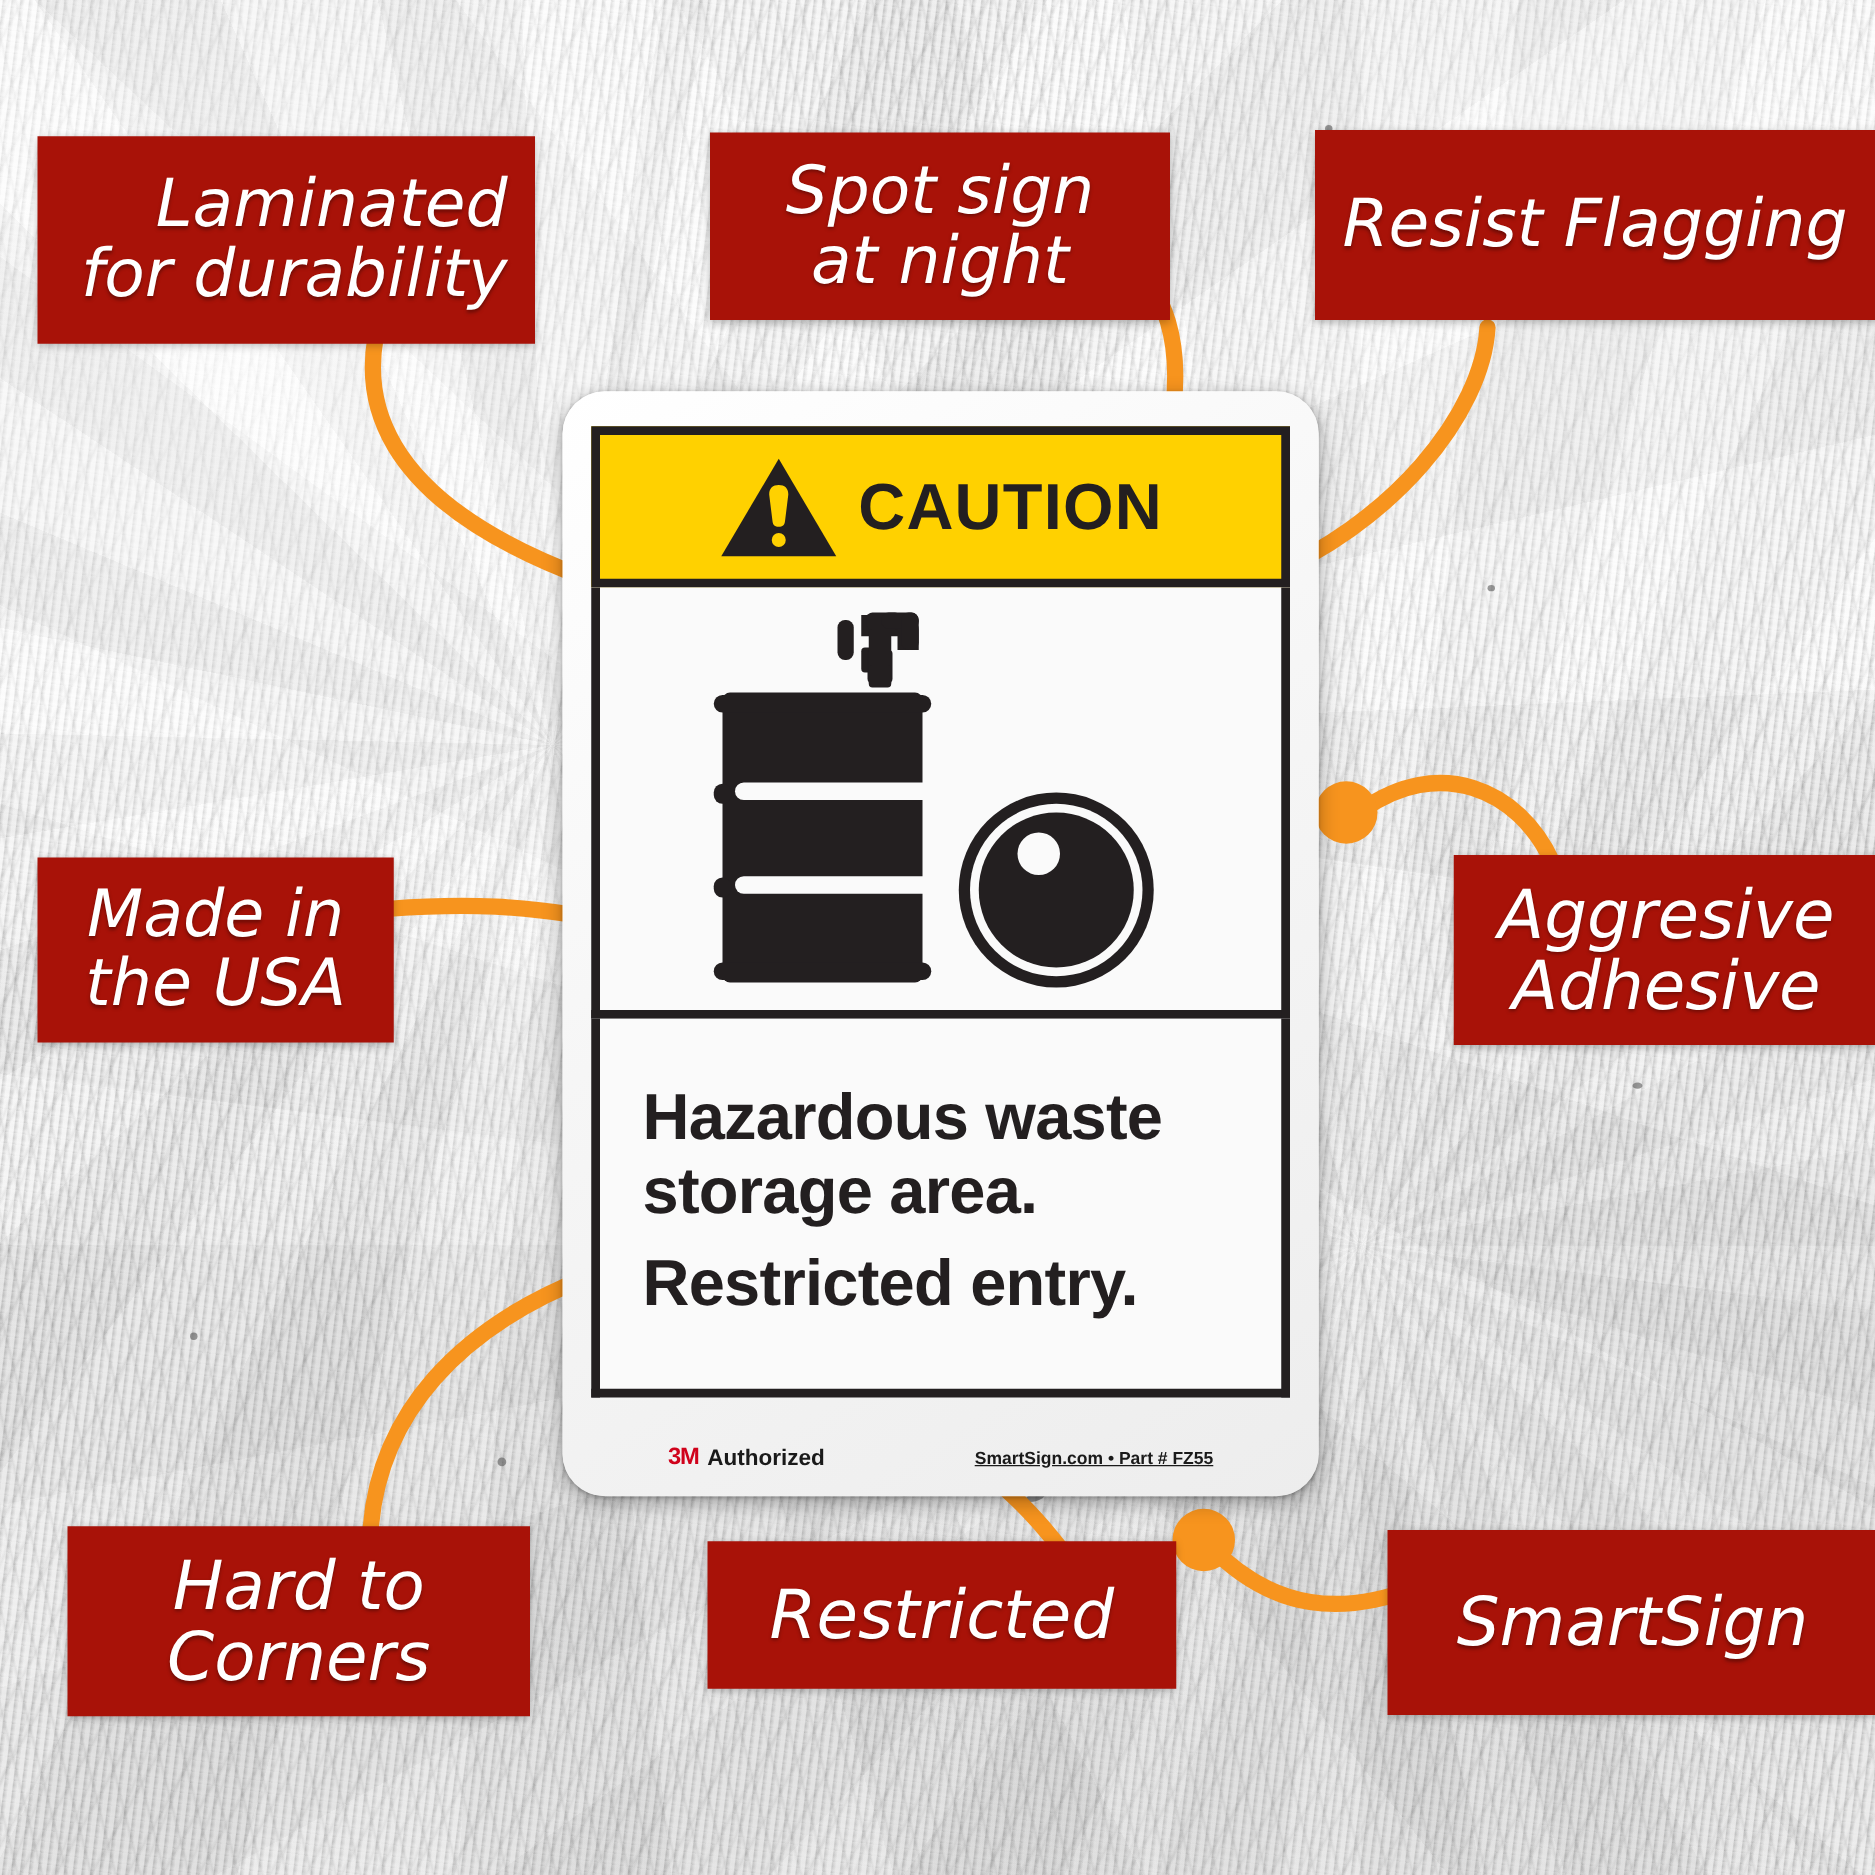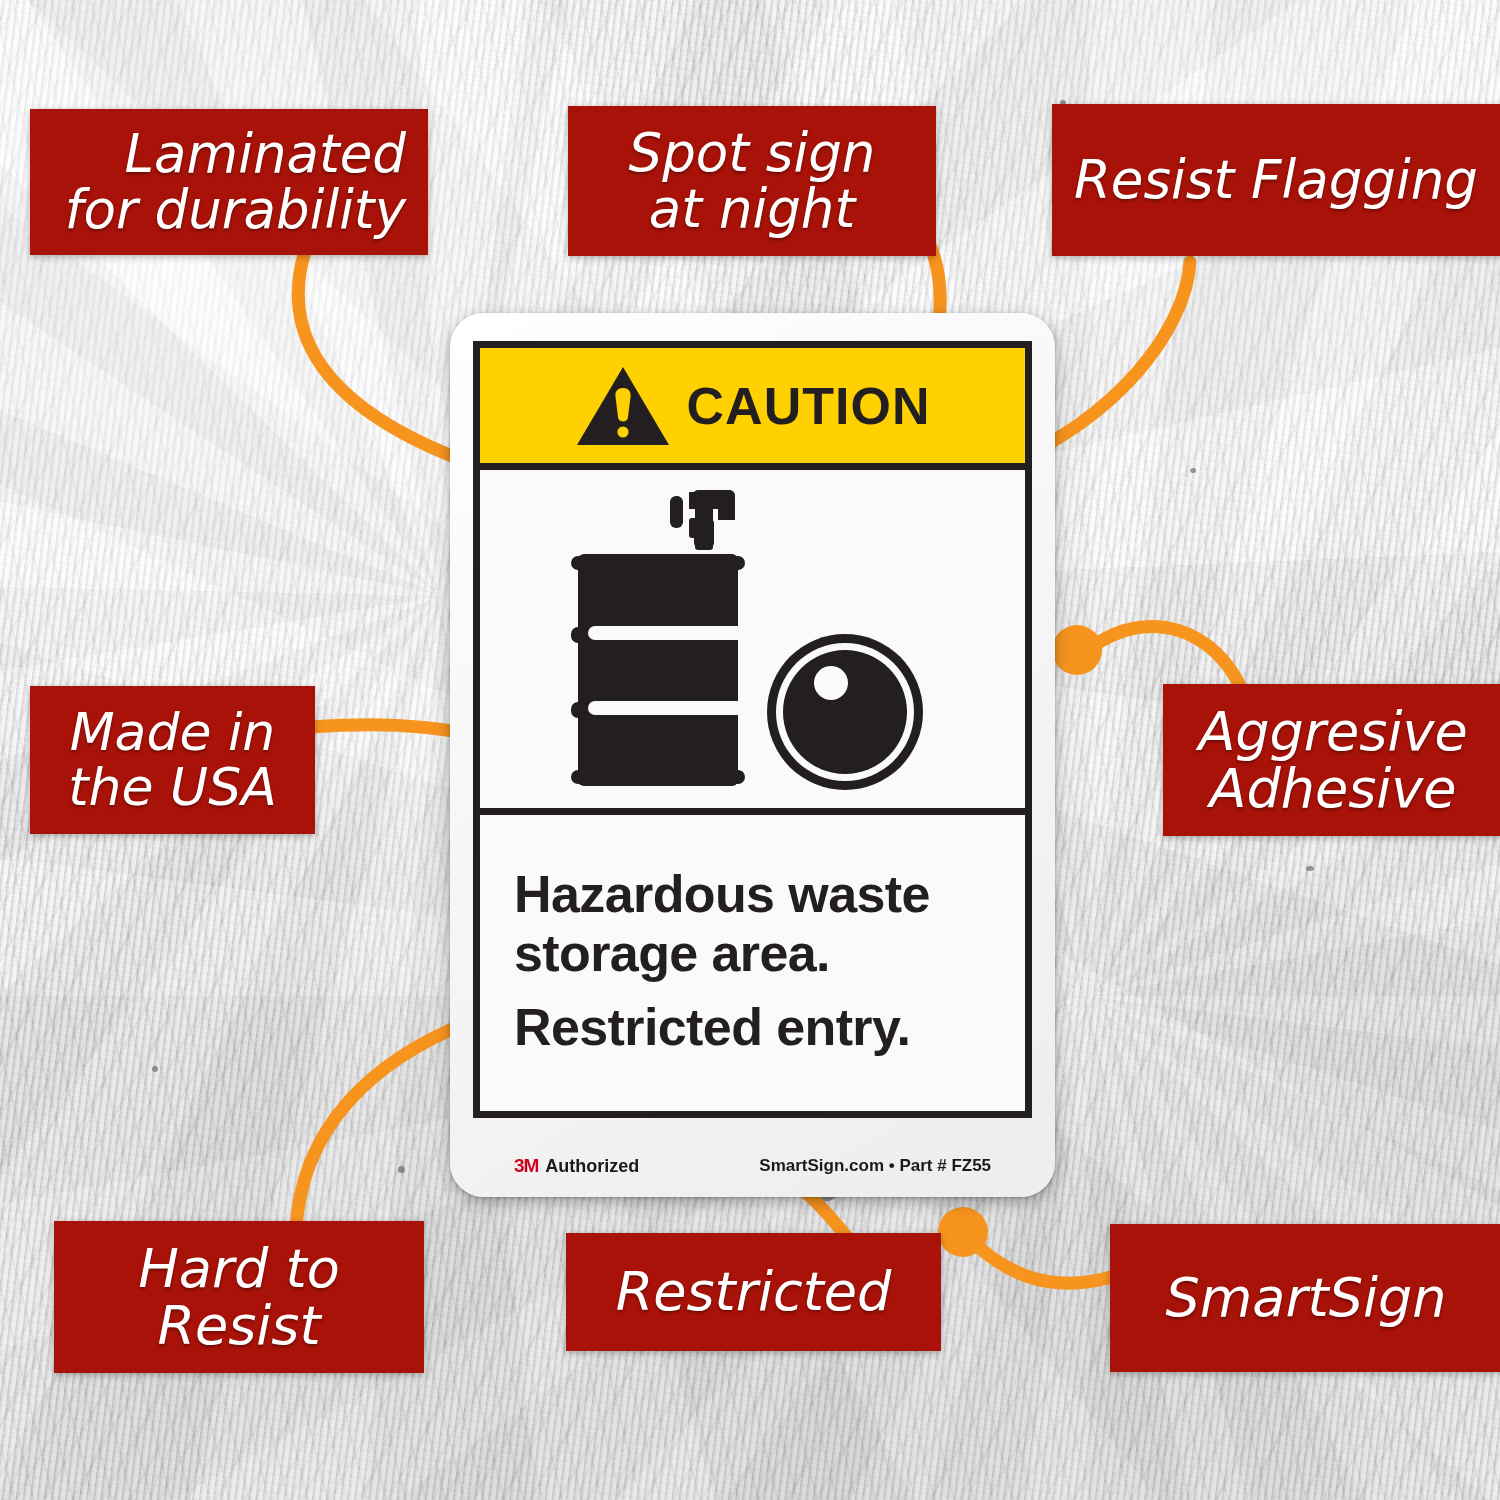--- a/index.html
+++ b/index.html
@@ -67,40 +67,40 @@
   }
   #msg-text .l2{margin-top:14px;}
   #footer{
     position:absolute;left:23px;right:23px;bottom:14px;height:34px;
     display:flex;align-items:center;justify-content:center;gap:120px;
     font-size:17px;color:#1a1a1a;white-space:nowrap;
   }
   #footer .g{display:flex;align-items:center;gap:7px;}
   #tm{color:#d0021b;font-weight:bold;font-size:19px;letter-spacing:-1px;text-align:center;}
   #auth{font-weight:bold;font-size:18px;}
-  #ss{font-weight:bold;font-size:17px;}
+  #ss{font-weight:bold;font-size:14px;text-decoration:underline;}
 
   
   .callout{
     position:absolute;background:#a81208;
     display:flex;flex-direction:column;justify-content:center;
     box-shadow:0 2px 7px rgba(0,0,0,.28);
     padding:0 22px;box-sizing:border-box;
   }
   .callout span{
     color:#ffffff;font-style:italic;font-weight:normal;
     font-family:"DejaVu Sans", sans-serif;
     font-size:52px;line-height:1.06;white-space:nowrap;
     text-shadow:0 2px 3px rgba(0,0,0,.35);
   }
   .ca-right span{text-align:right;}
   .ca-center span{text-align:center;}
   .ca-left span{text-align:left;}
 
-  #c-lam{left:30px;top:109px;width:398px;height:146px;}
+  #c-lam{left:30px;top:109px;width:398px;height:166px;}
   #c-spot{left:568px;top:106px;width:368px;height:150px;}
   #c-round{left:1052px;top:104px;width:455px;height:152px;}
   #c-usa{left:30px;top:686px;width:285px;height:148px;}
   #c-adh{left:1163px;top:684px;width:340px;height:152px;}
   #c-hard{left:28px;top:1221px;width:370px;height:152px;margin-left:26px;}
   #c-refl{left:566px;top:1233px;width:375px;height:118px;}
   #c-smart{left:1110px;top:1224px;width:392px;height:148px;}
 
   #c-lam span{font-size:53px;}
   #c-spot span{font-size:53px;}
@@ -239,21 +239,21 @@
     <span>the USA</span>
   </div>
 
   <div class="callout ca-center" id="c-adh">
     <span>Aggresive</span>
     <span>Adhesive</span>
   </div>
 
   <div class="callout ca-center" id="c-hard">
     <span>Hard to</span>
-    <span>Resist</span>
+    <span>Corners</span>
   </div>
 
   <div class="callout ca-center" id="c-refl">
     <span>Restricted</span>
   </div>
 
   <div class="callout ca-center" id="c-smart">
     <span>SmartSign</span>
   </div>
 

